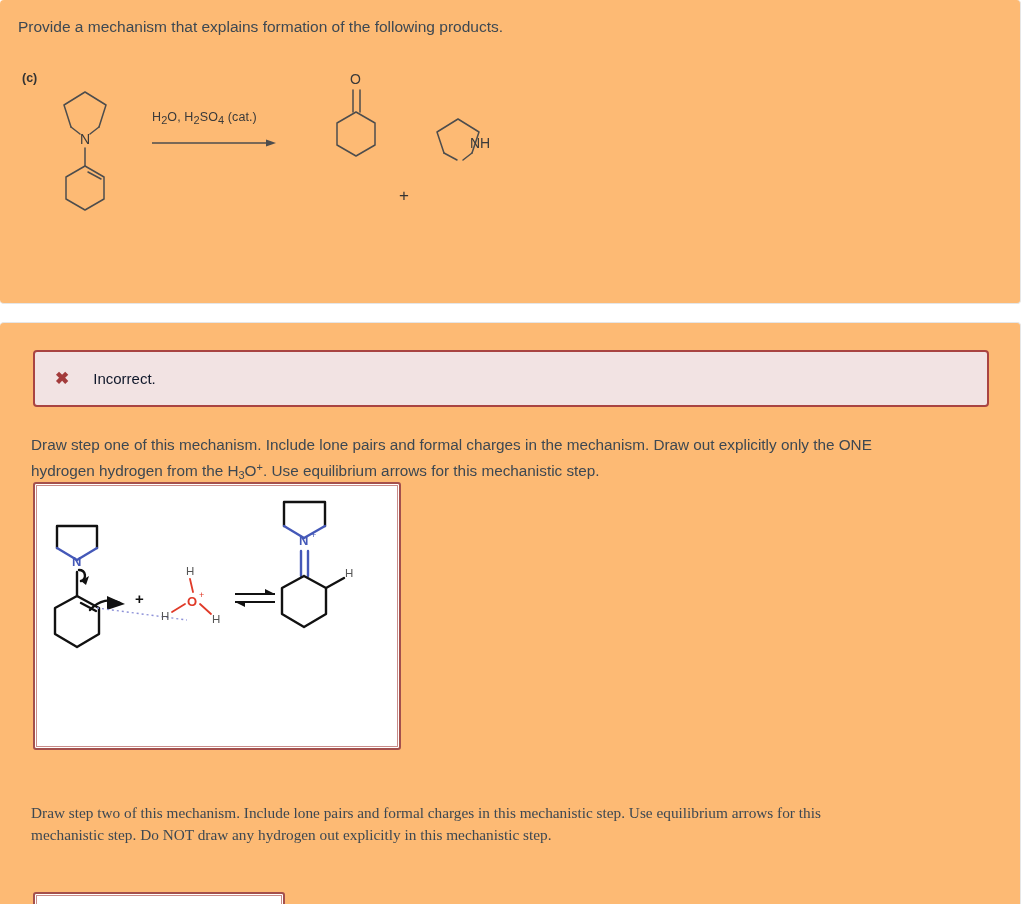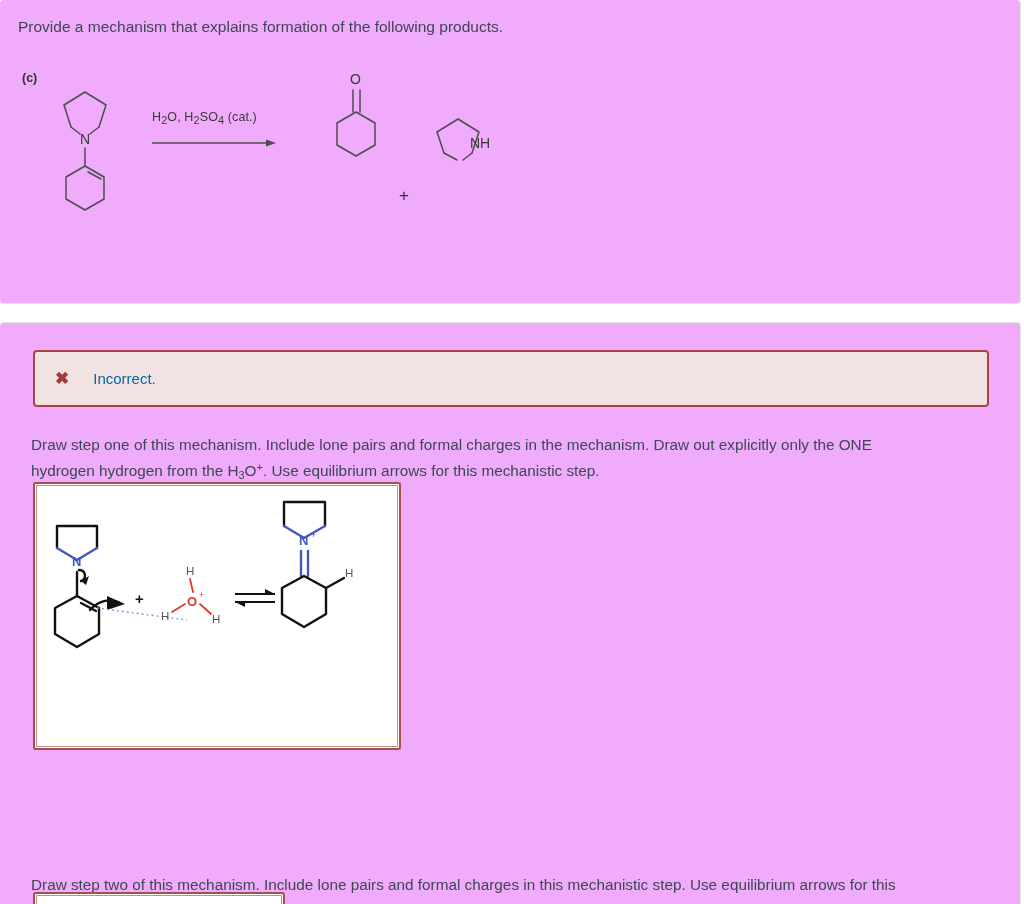--- a/index.html
+++ b/index.html
@@ -2,21 +2,21 @@
 <html><head>
 <meta charset="utf-8">
 <style>
   html,body{margin:0;padding:0;background:#ffffff;}
   body{
     width:1024px;height:904px;position:relative;overflow:hidden;
     font-family:"Liberation Sans", sans-serif;
     color:#3d4852;
   }
   .card{
-    position:absolute;left:0;background:#f0abfc;border:1px solid #e6e6e6;
+    position:absolute;left:0;background:#fdba74;border:1px solid #e6e6e6;
     border-radius:4px;box-sizing:border-box;
   }
   #card-prompt{top:0;width:1021px;height:304px;border-top:none;border-left:none;}
   #card-answer{top:322px;width:1021px;height:600px;border-left:none;border-bottom:none;}
 
   .prompt-text{
     position:absolute;left:18px;top:16px;font-size:15.5px;line-height:1.4;
     color:#3d4852;white-space:nowrap;
   }
 
@@ -34,26 +34,26 @@
   .atom{font-family:"Liberation Sans",sans-serif;font-size:14px;fill:#3a3a3a;}
 
   
   #alert{
     position:absolute;left:33px;top:350px;width:956px;height:57px;box-sizing:border-box;
     background:#f2e3e3;border:2px solid #a94442;border-radius:4px;
     box-shadow:inset 0 0 0 1px #f2e3e3;
     display:flex;align-items:center;
   }
   #alert .x-mark{margin-left:20px;font-size:17px;color:#a33b3b;font-weight:bold;line-height:1;}
-  #alert .msg{margin-left:24px;font-size:15px;color:#0369a1;}
+  #alert .msg{margin-left:24px;font-size:15px;color:#0f172a;}
 
   
   .instr{position:absolute;left:31px;font-size:15.3px;line-height:22px;color:#3d4852;width:940px;}
   #instr-one{top:434px;}
-  #instr-two{top:874px;}
+  #instr-two{top:802px;font-family:Liberation Serif, serif;}
   .instr b{font-weight:normal;margin-top:15px;}
   .sub{font-size:11px;vertical-align:-3px;}
   .sup{font-size:11px;vertical-align:5px;}
 
   
   #canvas-one{
     position:absolute;left:33px;top:482px;width:368px;height:268px;box-sizing:border-box;
     background:#fff;border:2px solid #a4504c;border-radius:3px;
     box-shadow:inset 0 0 0 1px #ffffff, inset 0 0 0 2px #c98c89;
   }
@@ -198,15 +198,16 @@
 
       <line class="mk" x1="291" y1="104" x2="309" y2="94"></line>
       <text class="lbl-h" x="310" y="93">H</text>
     </g>
   </svg>
 
 </div>
 
 <div class="instr" id="instr-two">
   <span>Draw step two of this mechanism. Include lone pairs and formal charges in this mechanistic step. Use equilibrium arrows for this</span><br>
+  <span>mechanistic step. Do NOT draw any hydrogen out explicitly in this mechanistic step.</span>
 </div>
 
 <div id="canvas-two"></div>
 
 </body></html>

